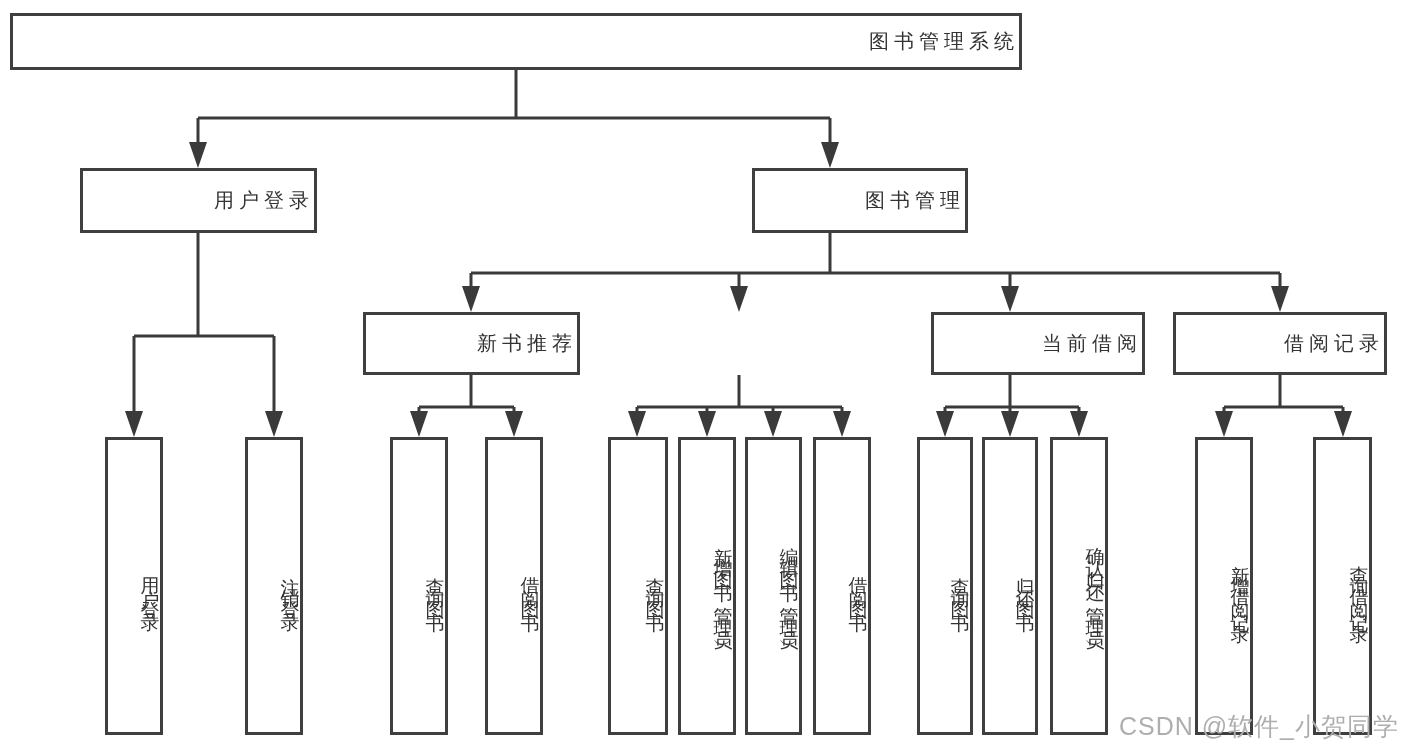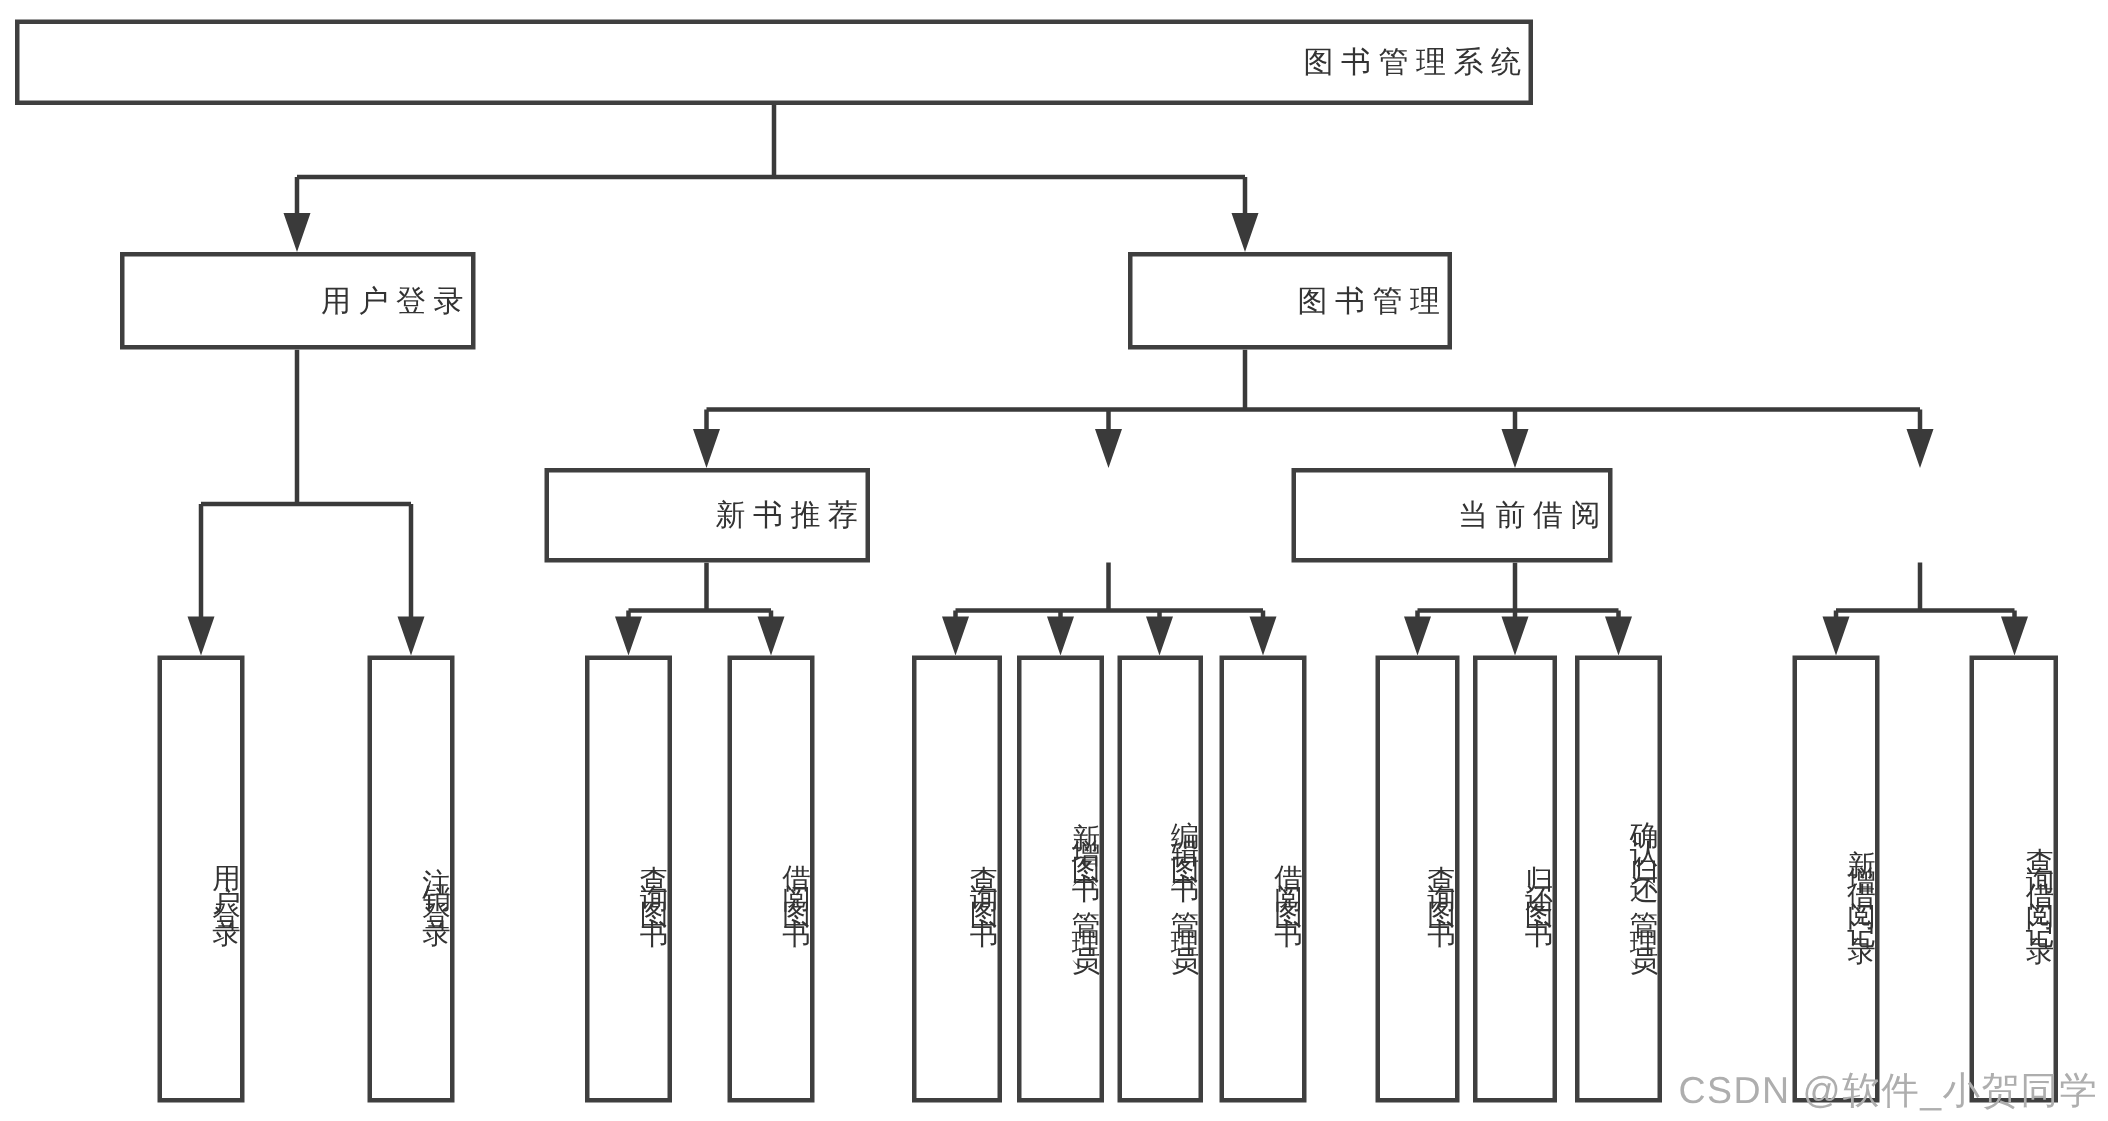--- a/index.html
+++ b/index.html
@@ -99,22 +99,25 @@
   <div class="node h" style="left:80px; top:168px; width:237px; height:65px;">
     <span>用户登录</span>
   </div>
   <div class="node h" style="left:712px; top:168px; width:216px; height:65px;margin-left:40px;">
     <span>图书管理</span>
   </div>
 
   <div class="node h" style="left:363px; top:312px; width:217px; height:63px;">
     <span>新书推荐</span>
   </div>
-  <div class="node h" style="left:861px; top:312px; width:214px; height:63px;">
+  <div class="node h" style="left:931px; top:312px; width:214px; height:63px;">
     <span>当前借阅</span>
+  </div>
+  <div class="node h" style="left:1173px; top:312px; width:214px; height:63px;">
+    <span>借阅记录</span>
   </div>
 
   <div class="node v" style="left:105px; top:437px; width:58px; height:298px;">
     <span>用户登录</span>
   </div>
   <div class="node v" style="left:245px; top:437px; width:58px; height:298px;">
     <span>注销登录</span>
   </div>
 
   <div class="node v" style="left:390px; top:437px; width:58px; height:298px;">

